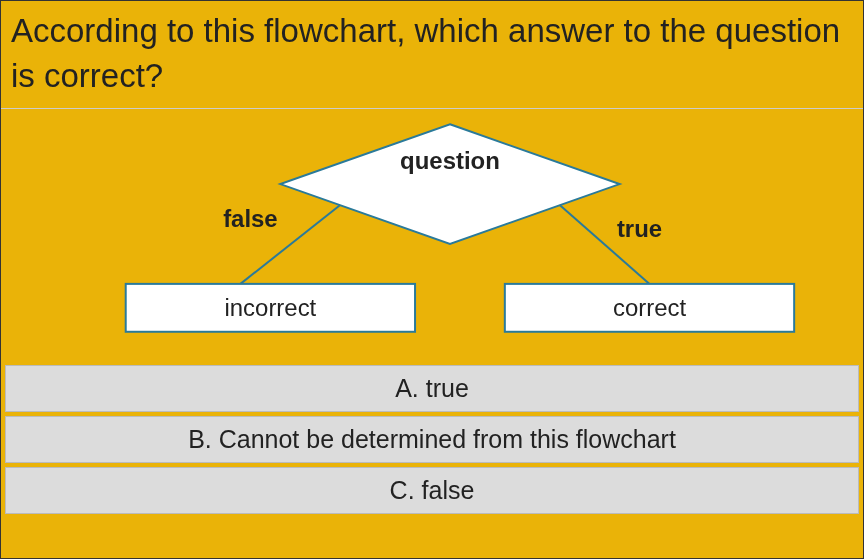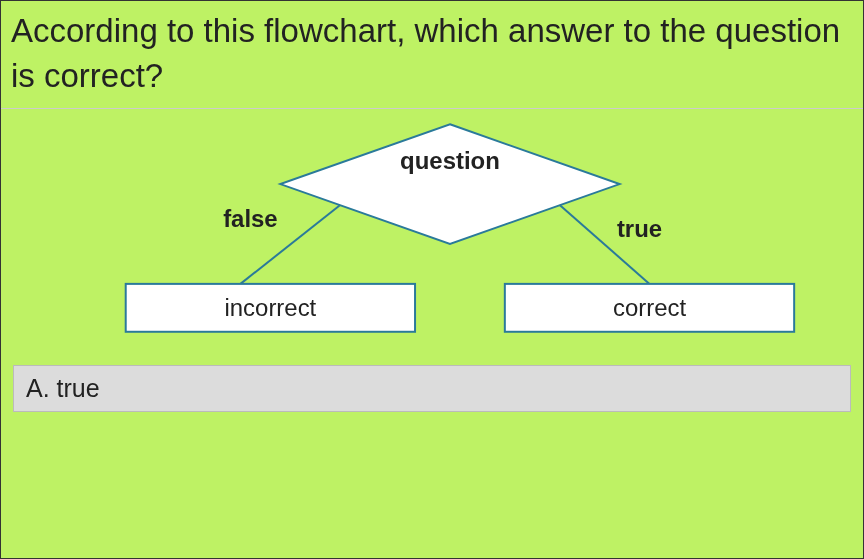--- a/index.html
+++ b/index.html
@@ -6,21 +6,21 @@
     body {
       font-family: Arial, Helvetica, sans-serif;
       background: #f2f2f2;
       width: 864px;
       height: 559px;
       overflow: hidden;
     }
     .container {
       width: 100%;
       height: 100%;
-      background: #bef264;
+      background: #eab308;
       border: 1px solid #333;
     }
     .question-text {
       font-size: 33px;
       color: #222;
       padding: 8px 10px 10px 10px;
       line-height: 1.35;
       border-bottom: 1px solid #ccc;
     }
     .diagram-area {
@@ -29,21 +29,22 @@
       height: 250px;
       padding-left: 47px;
     }
     .diagram-svg {
       position: absolute;
       left: 0; top: 0;
       width: 100%;
       height: 100%;
     }
     .options {
-      padding: 2px 12px;
+      padding: 2px 4px;
+      text-align: center;
     }
     .option {
       background: #dcdcdc;
       margin: 4px 0;
       padding: 8px 12px;
       font-size: 25px;
       color: #222;
       border: 1px solid #bbb;
       cursor: pointer;
     }
@@ -73,15 +74,23 @@
       <rect x="505" y="175" width="290" height="48" fill="#ffffff" stroke="#2a7a9a" stroke-width="2"></rect>
       <text x="650" y="207" text-anchor="middle" font-size="24" fill="#222">correct</text>
     </svg>
   </div>
 
   <div class="options">
     <div class="option">
       <span>A.</span>
       <span>true</span>
     </div>
+    <div class="option">
+      <span>B.</span>
+      <span>Cannot be determined from this flowchart</span>
+    </div>
+    <div class="option">
+      <span>C.</span>
+      <span>false</span>
+    </div>
   </div>
 
 </div>
 
 </body></html>

